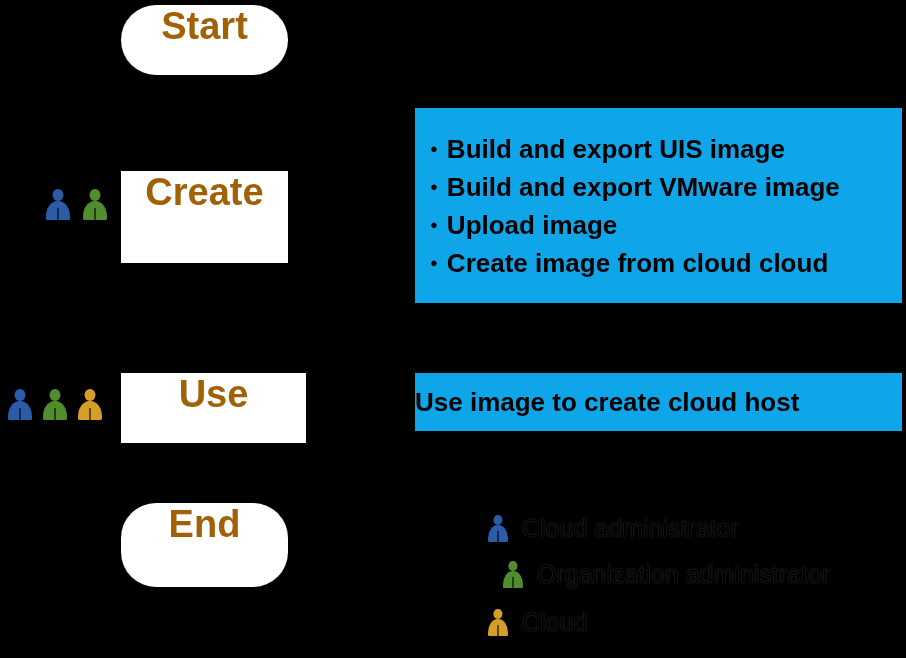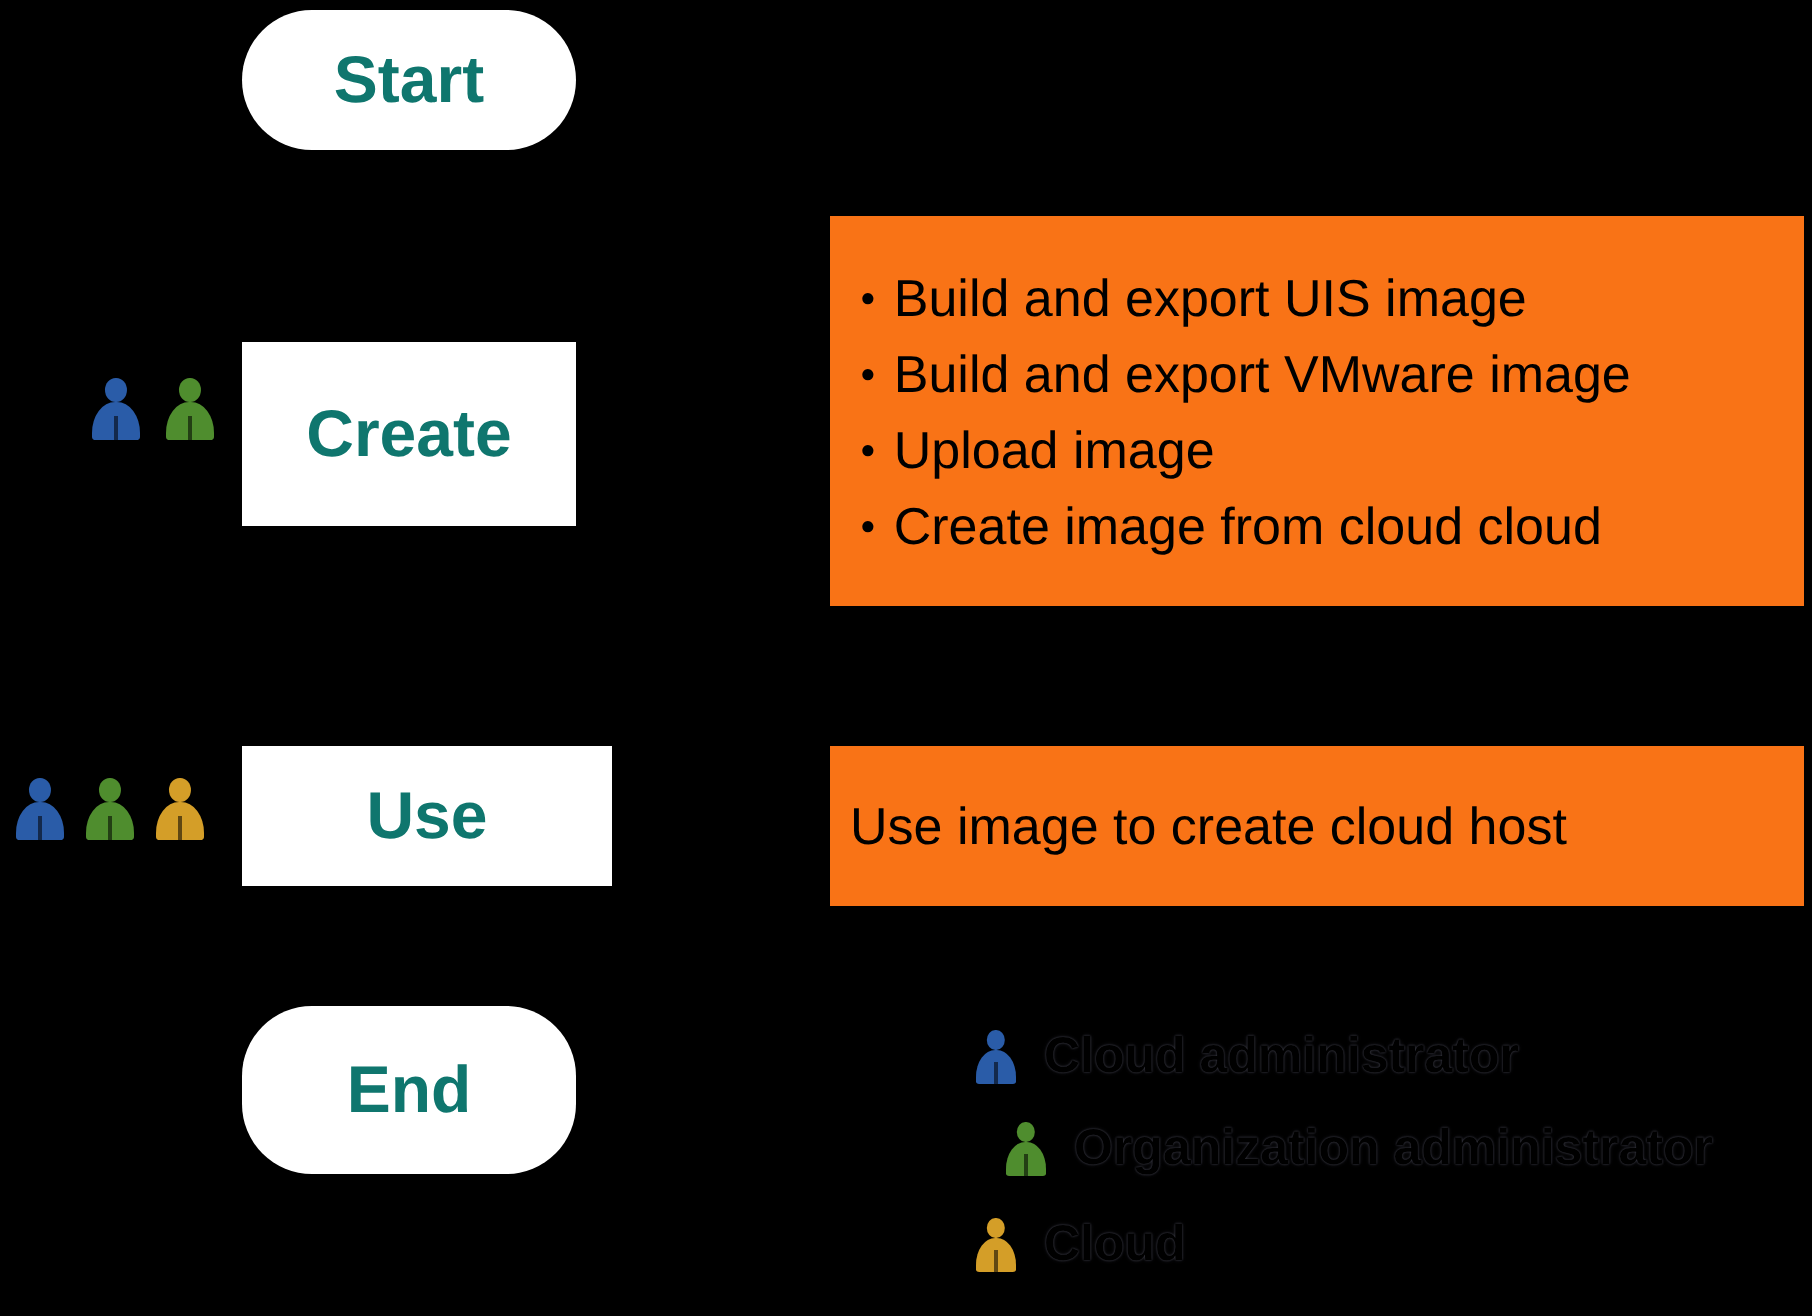--- a/index.html
+++ b/index.html
@@ -8,42 +8,42 @@
     background:#000;
     font-family:"Liberation Sans",sans-serif;
     overflow:hidden;
   }
   .canvas{position:relative;width:906px;height:658px;background:#000;}
 
   
   .node{
     position:absolute;
     background:#fff;
-    color:#0f766e;
-    display:flex;align-items:center;justify-content:center;
-    font-weight:bold;font-size:33px;
+    color:#a16207;
+    display:flex;justify-content:center;
+    font-weight:bold;font-size:38px;
     box-sizing:border-box;
   }
   .stadium{border-radius:35px;}
   .rect{border-radius:0;}
 
   #start-node{left:121px;top:5px;width:167px;height:70px;}
   #create-node{left:121px;top:171px;width:167px;height:92px;}
   #use-node{left:121px;top:373px;width:185px;height:70px;}
   #end-node{left:121px;top:503px;width:167px;height:84px;}
 
   
   .details-box{
-    position:absolute;background:#f97316;color:#000;box-sizing:border-box;
-    font-weight:normal;font-size:26px;
+    position:absolute;background:#0ea5e9;color:#000;box-sizing:border-box;
+    font-weight:bold;font-size:26px;
   }
   #create-details{left:415px;top:108px;width:487px;height:195px;
     display:flex;flex-direction:column;justify-content:center;padding-left:15px;}
-  #use-details{left:415px;top:373px;width:487px;height:80px;
-    display:flex;align-items:center;padding-left:10px;}
+  #use-details{left:415px;top:373px;width:487px;height:58px;
+    display:flex;align-items:center;}
 
   ul.bullets{list-style:none;margin:0;padding:0;}
   ul.bullets li{display:flex;align-items:center;height:38px;line-height:38px;white-space:nowrap;}
   ul.bullets li::before{content:"\25CF";font-size:13px;margin-right:9px;flex:0 0 auto;}
 
   
   .person{position:absolute;display:block;}
   .person .p-head{
     position:absolute;left:50%;top:0;width:46%;height:40%;
     transform:translateX(-50%);border-radius:50%;background:var(--c,#888);
@@ -68,21 +68,21 @@
   #use-actor-3{left:78px;top:389px;}
 
   
   .legend-row{position:absolute;display:flex;align-items:center;height:30px;}
   #legend-row-1{left:488px;top:513px;}
   #legend-row-2{left:503px;top:559px;}
   #legend-row-3{left:488px;top:607px;}
   .legend-row .person{position:relative;flex:0 0 auto;}
   .legend-label{
     margin-left:14px;
-    font-weight:bold;font-size:25px;white-space:nowrap;
+    font-weight:normal;font-size:25px;white-space:nowrap;
     color:#000;
     text-shadow:0 0 1px rgba(75,75,88,0.9), 0 0 2px rgba(42,42,52,0.65);
   }
 </style>
 </head>
 <body>
 
 <div class="canvas">
 
   <div id="start-node" class="node stadium">

